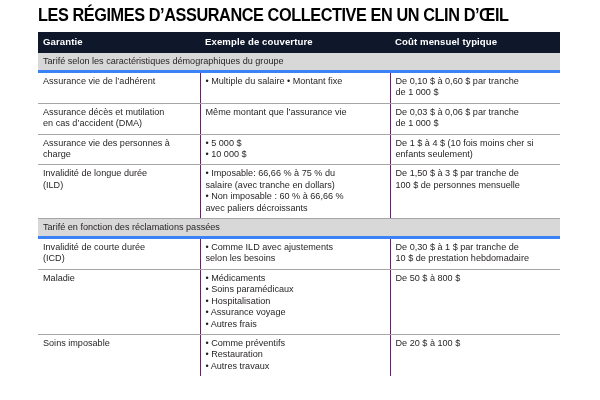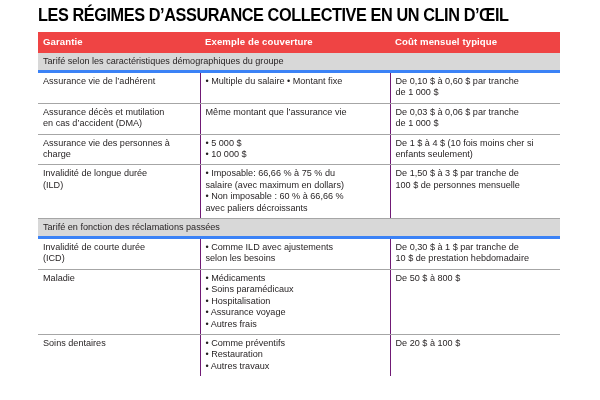--- a/index.html
+++ b/index.html
@@ -62,21 +62,21 @@
     margin: 0;
   }
 
   
   col.c1 { width: 162px; }
   col.c2 { width: 190px; }
   col.c3 { width: 170px; }
 
   
   tr.head th {
-    background: #ef4444;
+    background: #0f172a;
     color: #ffffff;
     font-weight: bold;
     font-size: 9.6px;
     line-height: 12px;
     padding: 4px 0 5px 5px;
     text-align: left;
     letter-spacing: 0.1px;
     white-space: nowrap;
   }
 
@@ -199,21 +199,21 @@
           <tr class="data">
             <td>
               <div class="cell-lines">
                 <div>Invalidité de  longue durée</div>
                 <div>(ILD)</div>
               </div>
             </td>
             <td>
               <div class="cell-lines">
                 <div>• Imposable: 66,66 % à 75 % du</div>
-                <div>salaire (avec maximum en dollars)</div>
+                <div>salaire (avec tranche en dollars)</div>
                 <div>• Non imposable : 60 % à     66,66 %</div>
                 <div>avec  paliers décroissants</div>
               </div>
             </td>
             <td class="last costcell">
               <div class="cell-lines">
                 <div>De 1,50 $ à 3 $ par tranche  de</div>
                 <div>100 $ de personnes mensuelle</div>
               </div>
             </td>
@@ -258,21 +258,21 @@
             </td>
             <td class="last costcell">
               <div class="cell-lines">
                 <div>De 50 $ à 800 $</div>
               </div>
             </td>
           </tr>
           <tr class="data nobottom">
             <td>
               <div class="cell-lines">
-                <div>Soins dentaires</div>
+                <div>Soins imposable</div>
               </div>
             </td>
             <td>
               <div class="cell-lines">
                 <div>• Comme préventifs</div>
                 <div>• Restauration</div>
                 <div>• Autres travaux</div>
               </div>
             </td>
             <td class="last costcell">

